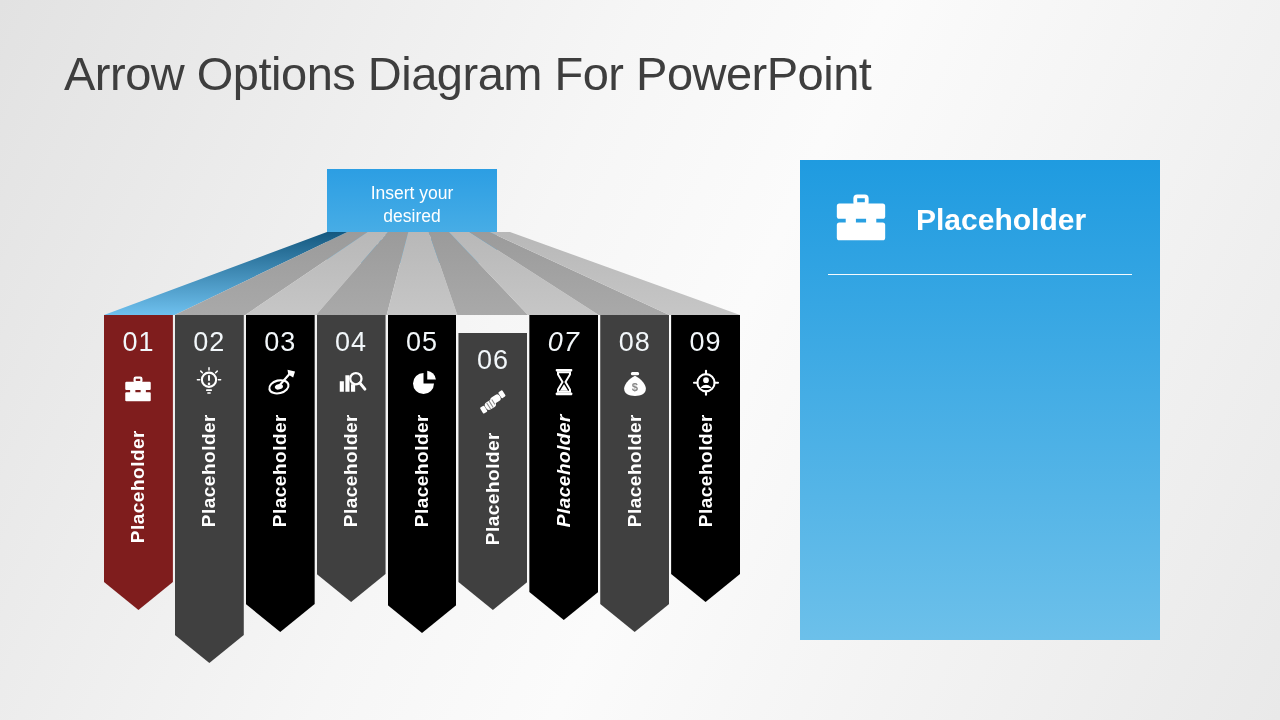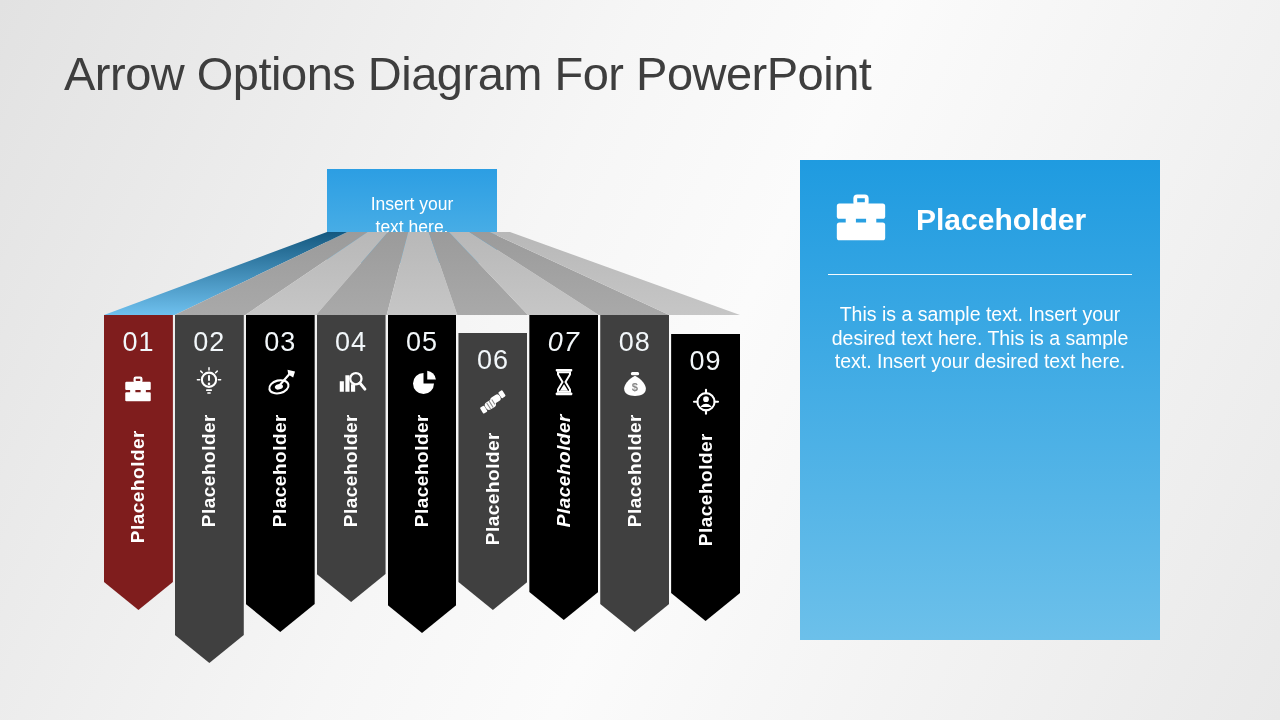--- a/index.html
+++ b/index.html
@@ -30,21 +30,21 @@
   .col {
     flex:1; display:flex; flex-direction:column; align-items:center;
     clip-path:polygon(0 0,100% 0,100% calc(100% - 28px),50% 100%,0 calc(100% - 28px));
     color:#fff;
   }
   .col.blue  { background:#7f1d1d;gap:8px; }
   .col.dark  { background:#404040; }
   .col.light { background:#000000; }
   .col-1 { height:295px; } .col-2 { height:348px; } .col-3 { height:317px; }
   .col-4 { height:287px; } .col-5 { height:318px; } .col-6 { height:277px;margin-top:18px; }
-  .col-7 { height:305px;font-style:italic; } .col-8 { height:317px; } .col-9 { height:287px;margin-top:19px; }
+  .col-7 { height:305px;font-style:italic; } .col-8 { height:317px; } .col-9 { height:287px; }
   .col .num {
     margin-top:12px; font-size:27px; font-weight:300; color:#f2f7fa; letter-spacing:1px; height:32px;
   }
   .col .icon { margin-top:5px; width:36px; height:36px; }
   .col .icon svg { width:36px; height:36px; display:block; }
   .col .vlabel {
     margin-top:14px; writing-mode:vertical-rl; transform:rotate(180deg);
     font-weight:bold; font-size:19px; color:#fff; letter-spacing:0.5px;
   }
   
@@ -62,20 +62,21 @@
     font-size:19.5px; line-height:23.5px; color:#fff;
   }
 </style>
 </head>
 <body>
 
 <div class="slide-title">Arrow Options Diagram For PowerPoint</div>
 
 <div class="top-box">
   <span>Insert your</span>
+  <span>desired</span>
   <span>text here.</span>
 </div>
 
 <svg class="fan" viewBox="0 0 636 83" preserveAspectRatio="none">
   <defs>
     <linearGradient id="gBlue" x1="0" y1="0" x2="0" y2="1">
       <stop offset="0" stop-color="#14587f"></stop>
         <stop offset="1" stop-color="#6ec0ee"></stop>
     </linearGradient>
     <linearGradient id="gDark" x1="0" y1="0" x2="0" y2="1">
@@ -249,14 +250,13 @@
         <rect x="19.5" y="3.5" width="9" height="6" rx="1.5" fill="none" stroke="#fff" stroke-width="3"></rect>
         <rect x="5" y="9" width="38" height="12" rx="2"></rect>
         <rect x="5" y="24" width="38" height="14" rx="2"></rect>
         <rect x="12" y="18.5" width="8" height="9"></rect>
         <rect x="28" y="18.5" width="8" height="9"></rect>
       </g>
     </svg>
     <div class="panel-title">Placeholder</div>
   </div>
   <hr class="panel-divider">
-  <div class="panel-body">This is a sample text. Insert your desired text here. This is a sample text. Insert your desired text here.</div>
 </div>
 
 </body></html>

